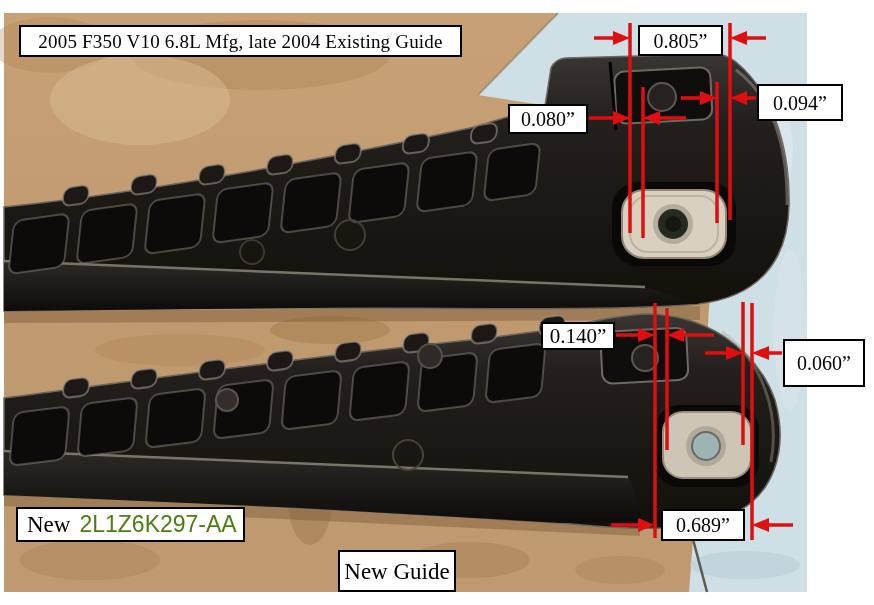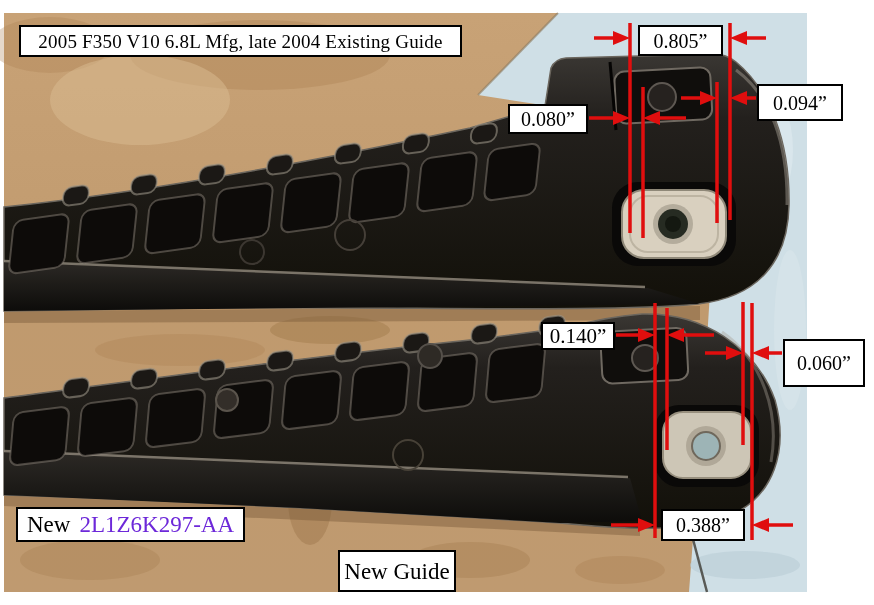--- a/index.html
+++ b/index.html
@@ -10,21 +10,21 @@
   .photo-svg{position:absolute;left:0;top:0;}
   .callout{
     position:absolute;box-sizing:border-box;background:#ffffff;
     border:2px solid #000000;color:#000;display:flex;align-items:center;
     justify-content:center;white-space:nowrap;line-height:1;
     font-family:"Liberation Serif", serif;
   }
   .callout.meas{font-size:20px;}
   .callout.title-box{font-size:19px;letter-spacing:.2px;}
   .callout.part-box{justify-content:flex-start;padding-left:9px;font-size:23px;}
-  .callout.part-box .code{font-family:Liberation Serif, serif;font-size:23px;margin-left:9px;color:#6d28d9;}
+  .callout.part-box .code{font-family:Liberation Sans, sans-serif;font-size:23px;margin-left:9px;color:#4d7c0f;}
   .callout.guide-box{font-size:23px;margin-top:36px;}
 </style>
 </head>
 <body>
 
 <div class="canvas">
 
   <svg class="photo-svg" width="874" height="605" viewBox="0 0 874 605">
     <defs>
       <linearGradient id="cardGrad" x1="0" y1="0" x2="0" y2="1">
@@ -209,21 +209,21 @@
   <div class="callout meas" style="left:638px;top:25px;width:85px;height:31px;">0.805”</div>
 
   <div class="callout meas" style="left:757px;top:84px;width:86px;height:37px;">0.094”</div>
 
   <div class="callout meas" style="left:508px;top:104px;width:80px;height:30px;">0.080”</div>
 
   <div class="callout meas" style="left:541px;top:322px;width:74px;height:28px;font-size:21px;">0.140”</div>
 
   <div class="callout meas" style="left:783px;top:339px;width:82px;height:48px;">0.060”</div>
 
-  <div class="callout meas" style="left:661px;top:509px;width:84px;height:32px;">0.388”</div>
+  <div class="callout meas" style="left:661px;top:509px;width:84px;height:32px;">0.689”</div>
 
   <div class="callout part-box" style="left:16px;top:507px;width:229px;height:35px;">
     <span>New</span>
     <span class="code">2L1Z6K297-AA</span>
   </div>
 
   <div class="callout guide-box" style="left:338px;top:514px;width:118px;height:42px;">New Guide</div>
 
 </div>
 

